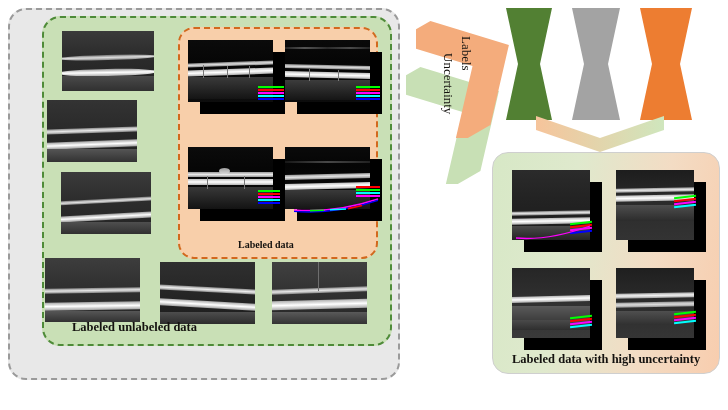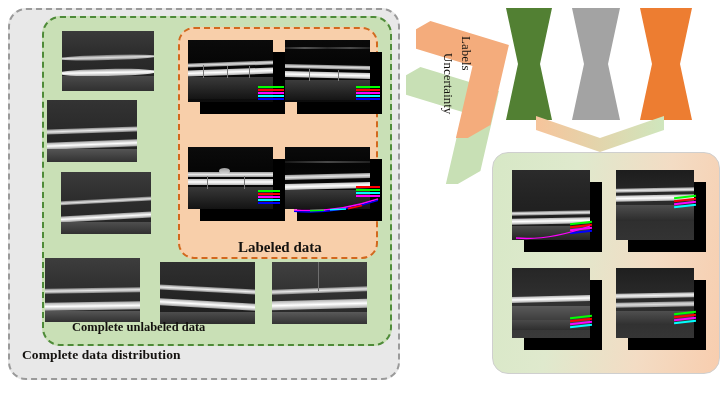--- a/index.html
+++ b/index.html
@@ -51,21 +51,21 @@
   
   #labeled-box {
     left: 178px; top: 27px; width: 200px; height: 232px;
     background: #f8cfaa;
     border: 2px dashed #d2691e;
     border-radius: 16px;
     box-sizing: border-box;
   }
   #labeled-label {
     left: 238px; top: 239px;
-    font-size: 15px;
+    font-size: 10px;
     font-weight: bold;
     color: #14120f;
   }
 
   
   .oct {
     overflow: hidden;
     background: #1a1a1a;
   }
   .oct-inner {
@@ -258,22 +258,21 @@
 
   <svg class="abs" style="left:290px; top:196px; width:92px; height:18px;" viewBox="0 0 92 18">
     <path d="M4,14 C30,16 58,13 88,3" stroke="#ff00ff" stroke-width="1.6" fill="none"></path>
     <path d="M4,15.4 C30,17.4 58,14.4 88,4.4" stroke="#0000ff" stroke-width="1.4" fill="none"></path>
     <path d="M20,14.6 L34,14.2" stroke="#00ff00" stroke-width="1.6" fill="none"></path>
     <path d="M40,13.8 L56,13.0" stroke="#00ffff" stroke-width="1.6" fill="none"></path>
     <path d="M58,12.6 L72,9.5" stroke="#ff0000" stroke-width="1.6" fill="none"></path>
   </svg>
 
   <div class="abs" id="labeled-label">Labeled data</div>
-  <div class="abs" id="unlabeled-label">Complete unlabeled data</div>
-  <div class="abs" id="complete-label">Complete data distribution</div>
+  <div class="abs" id="unlabeled-label">Labeled unlabeled data</div>
 
   <svg class="abs" style="left:406px; top:44px; width:120px; height:140px;" viewBox="0 0 120 140">
     <polygon points="0,6 42,6 98,66 42,126 0,126 56,66" fill="#c8e0b5" transform="rotate(-30 60 66)"></polygon>
   </svg>
 
   <svg class="abs" style="left:416px; top:-2px; width:120px; height:140px;" viewBox="0 0 120 140">
     <polygon points="0,6 42,6 98,66 42,126 0,126 56,66" fill="#f4ac7c" transform="rotate(-30 60 66)"></polygon>
   </svg>
 
   <div class="chev-text" style="left:474px; top:36px; transform: rotate(90deg);">Labels</div>
@@ -354,14 +353,15 @@
       <div class="oct-band" style="top:62%; height:14px; background:linear-gradient(#4f4f4f,#303030);"></div>
     </div>
   </div>
   <div class="abs" style="left:674px; top:312px; width:22px; height:14px;">
     <div class="seg" style="top:0px; left:0; width:22px; background:#00ff00; transform:rotate(-6deg);"></div>
     <div class="seg" style="top:3px; left:0; width:22px; background:#ff0000; transform:rotate(-6deg);"></div>
     <div class="seg" style="top:6px; left:0; width:22px; background:#ff00ff; transform:rotate(-6deg);"></div>
     <div class="seg" style="top:9px; left:0; width:22px; background:#00ffff; transform:rotate(-6deg);"></div>
   </div>
 
+  <div class="abs" id="result-label">Labeled data with high uncertainty</div>
 
 </div>
 
 </body></html>

